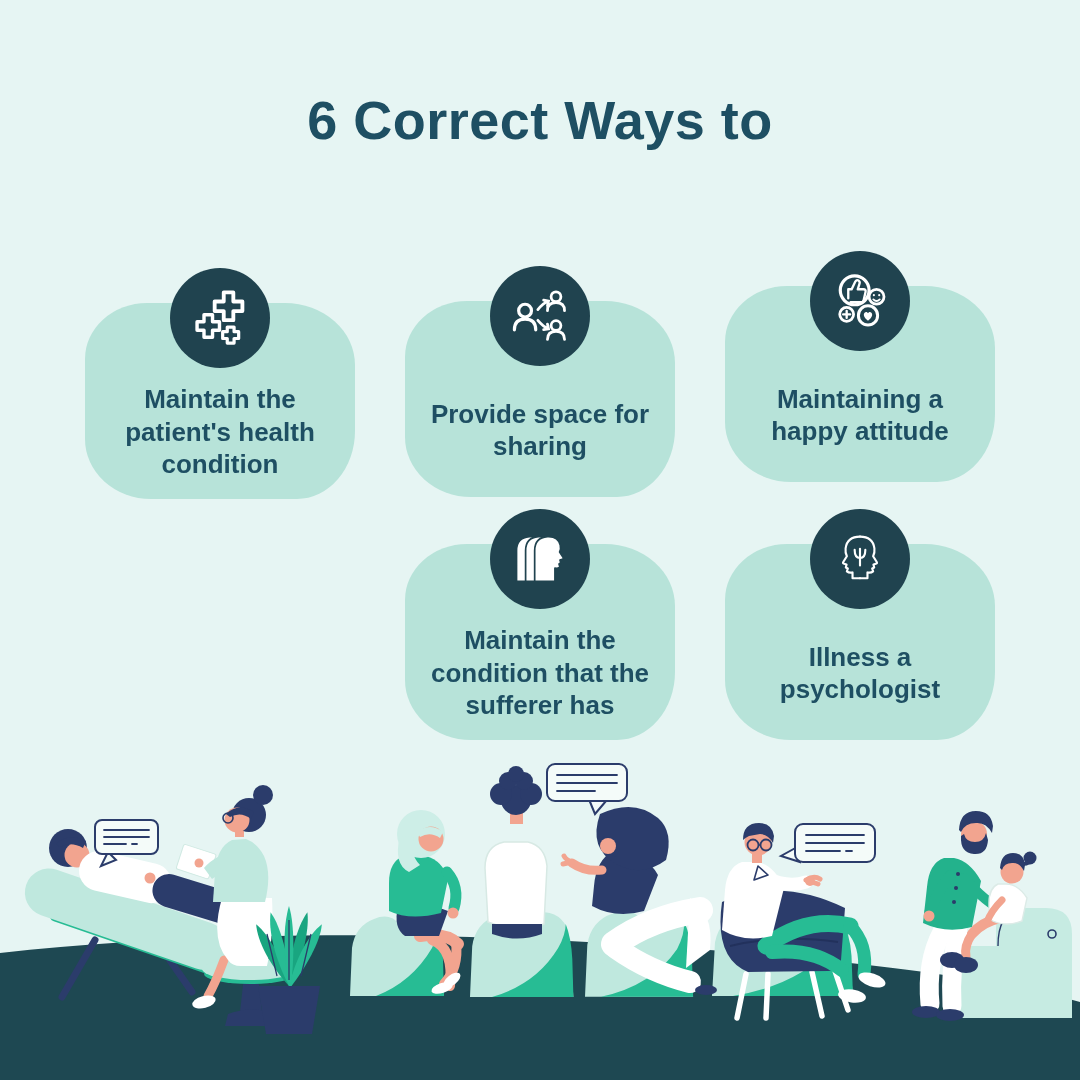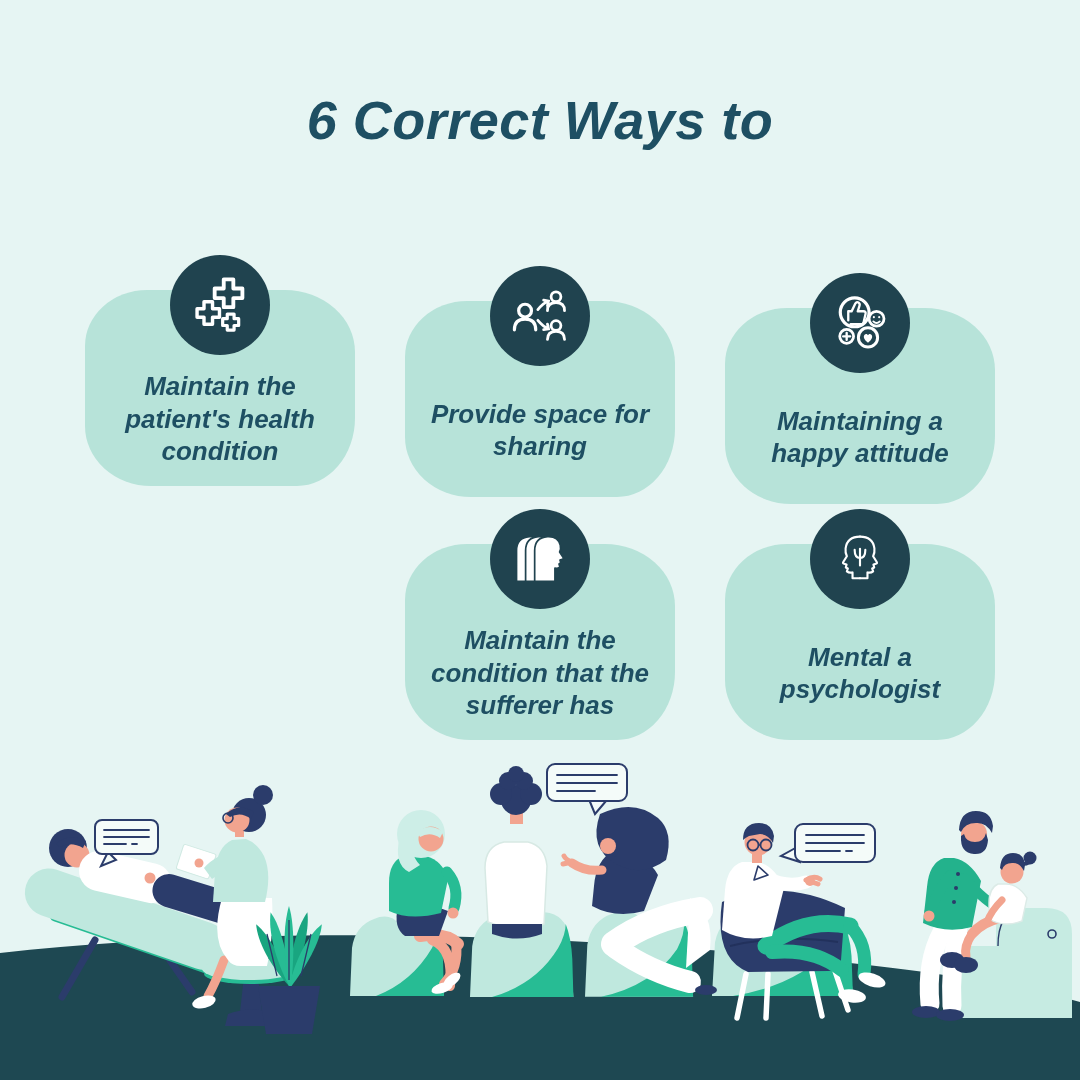--- a/index.html
+++ b/index.html
@@ -3,25 +3,25 @@
 <meta charset="utf-8">
 <style>
   :root{
     --background:#e6f5f3; --card:#b7e3d9; --icon_circle:#20434f; --heading_text:#1e4f63;
     --ground:#1e4852; --accent_green:#27bc94; --accent_green_dark:#19a580;
     --mint:#bfe8de; --mint_chair:#c6ebe2; --navy:#2b3c6b; --skin:#f2a48f;
     --pale_hair:#cdeee7; --bubble:#f4fbf9; --white:#ffffff;
   }
   html,body{margin:0;padding:0;background:var(--background);}
   .canvas{position:relative;width:1080px;height:1080px;overflow:hidden;
-    background:var(--background);font-family:"Liberation Sans",sans-serif;font-style:italic;}
+    background:var(--background);font-family:"Liberation Sans",sans-serif;}
   .title{position:absolute;top:88px;left:0;width:1080px;text-align:center;
     color:var(--heading_text);font-size:54px;font-weight:bold;line-height:1.22;letter-spacing:.5px;}
   .cell{position:absolute;width:270px;height:230px;}
-  .c0{left:85px;top:255px}.c1{left:405px;top:266px}.c2{left:725px;top:273px}
+  .c0{left:85px;top:268px}.c1{left:405px;top:266px}.c2{left:725px;top:251px}
   .c3{left:85px;top:509px}.c4{left:405px;top:509px}.c5{left:725px;top:509px}
   .card{position:absolute;left:0;top:35px;width:270px;height:196px;background:var(--card);
     border-radius:62px 70px 58px 66px / 56px 62px 68px 60px;
     display:flex;align-items:center;justify-content:center;text-align:center;
     padding:76px 16px 14px;box-sizing:border-box;}
   .card-label{color:var(--heading_text);font-size:26px;font-weight:bold;line-height:1.25;}
   .icon-circle{position:absolute;left:85px;top:0;width:100px;height:100px;border-radius:50%;
     background:var(--icon_circle);display:flex;align-items:center;justify-content:center;z-index:2;}
   .icon-circle svg{width:64px;height:64px;display:block;}
   .illustration{position:absolute;left:0;bottom:0;width:1080px;height:330px;display:block;}
@@ -105,21 +105,21 @@
   <div class="cell c5">
     <div class="icon-circle">
       <svg viewBox="0 0 60 60" fill="none" stroke="#fff" stroke-width="2" stroke-linecap="round" stroke-linejoin="round">
         <path d="M30,9 q12,0 13.5,11 q.5,4 -1.2,7.4 l3.4,5.4 q.8,1.3 -.8,1.7 l-2.3,.6 l.7,2.9 l-1.9,.9 l.9,2.7 q-2,1.7 -5.3,1 L37,48 H30"></path>
         <path transform="scale(-1,1) translate(-60,0)" d="M30,9 q12,0 13.5,11 q.5,4 -1.2,7.4 l3.4,5.4 q.8,1.3 -.8,1.7 l-2.3,.6 l.7,2.9 l-1.9,.9 l.9,2.7 q-2,1.7 -5.3,1 L37,48 H30"></path>
         <path d="M30,20.5 V36"></path>
         <path d="M25,21.5 q0,7.5 5,7.5 q5,0 5,-7.5"></path>
       </svg>
     </div>
     <div class="card">
-      <div class="card-label">Mental a psychologist</div>
+      <div class="card-label">Illness a psychologist</div>
     </div>
   </div>
 
   <svg class="illustration" viewBox="0 0 1080 330" preserveAspectRatio="none">
 
     <path d="M0,203 C180,183 400,180 620,194 C850,208 990,228 1080,252 L1080,330 L0,330 Z" fill="#1e4852"></path>
 
     <g>
       <path d="M95,190 L62,247" stroke="#2b3c6b" stroke-width="7" stroke-linecap="round"></path>
       <path d="M160,196 L192,242" stroke="#2b3c6b" stroke-width="7" stroke-linecap="round"></path>

